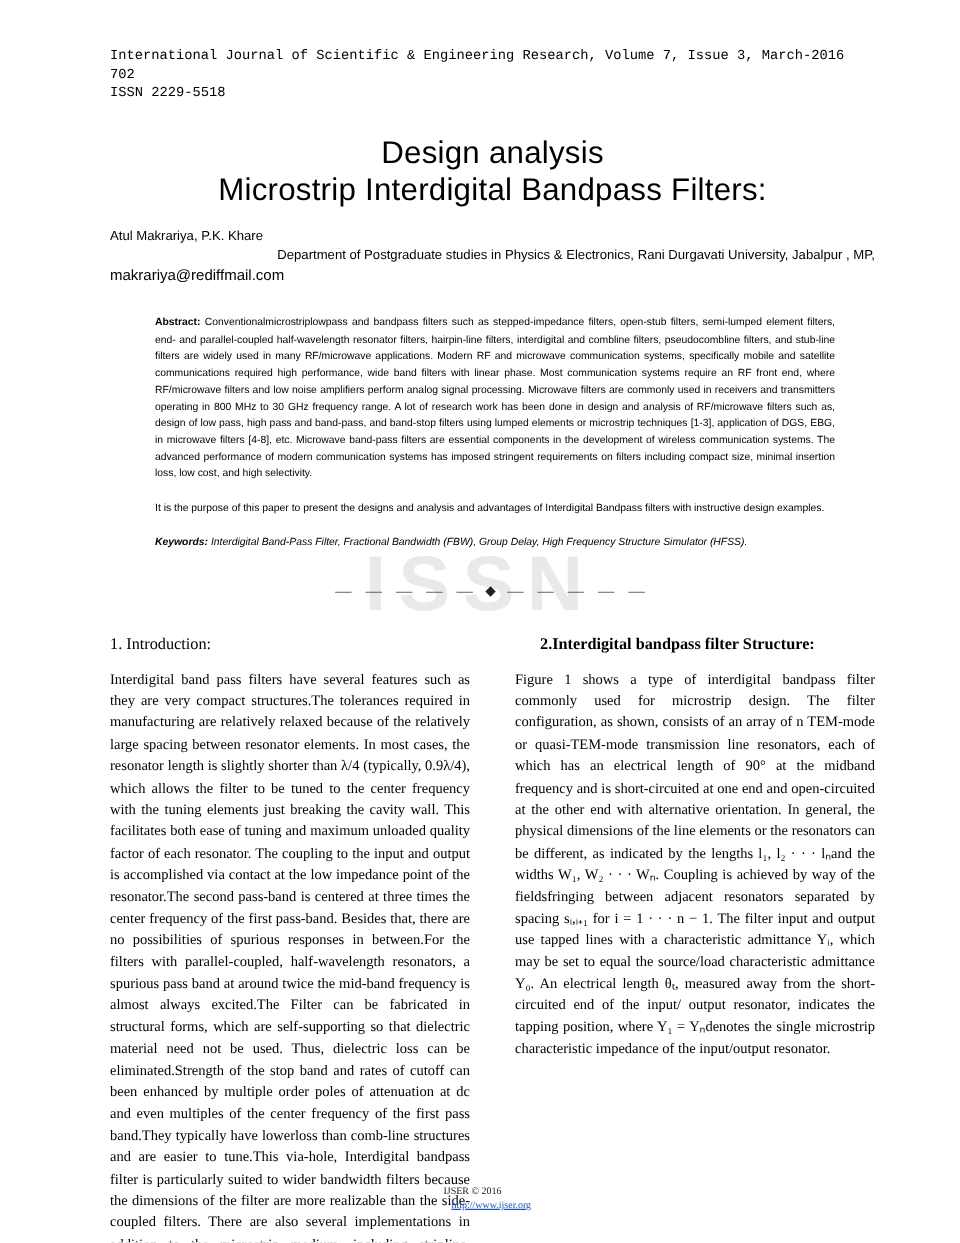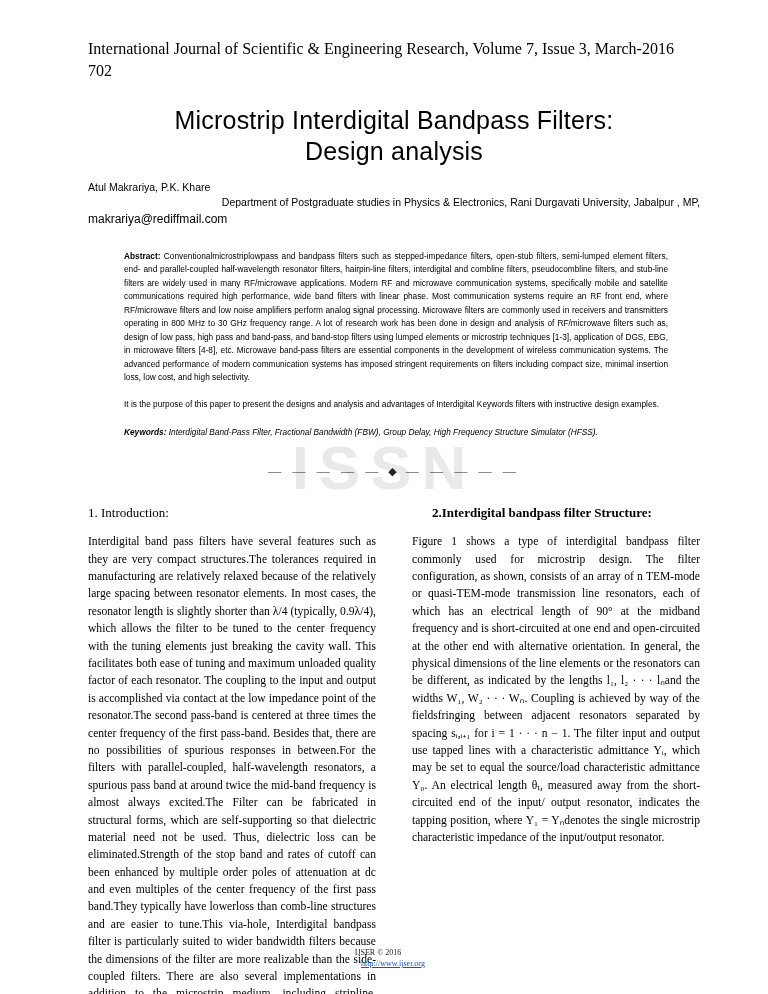--- a/index.html
+++ b/index.html
@@ -30,22 +30,22 @@
     color: #e9e9e9;
     z-index: 0;
     user-select: none;
   }
   .content {
     position: relative;
     z-index: 1;
     padding: 38px 68px 0 88px;
   }
   .journal-line {
-    font-family: Liberation Serif, serif;
-    font-size: 16px;
+    font-family: Liberation Mono, monospace;
+    font-size: 11px;
     line-height: 1.35;
   }
   .journal-line div {
     white-space: nowrap;
   }
   .title {
     margin-top: 24px;
     text-align: center;
     font-family: "Liberation Sans", sans-serif;
     font-size: 25px;
@@ -160,36 +160,37 @@
 
 <div class="page">
 
   <div class="watermark">ISSN</div>
 
   <div class="content">
 
     <div class="journal-line">
       <div>International Journal of Scientific &amp; Engineering Research, Volume 7, Issue 3, March-2016</div>
       <div>702</div>
+      <div>ISSN 2229-5518</div>
     </div>
 
     <div class="title">
+      <div>Design analysis</div>
       <div>Microstrip Interdigital Bandpass Filters:</div>
-      <div>Design analysis</div>
     </div>
 
     <div class="authors">Atul Makrariya, P.K. Khare</div>
     <div class="affiliation">Department of Postgraduate studies in Physics &amp; Electronics, Rani Durgavati University, Jabalpur , MP,</div>
     <div class="email">makrariya@rediffmail.com</div>
 
     <div class="abstract-block">
       <div>
         <b>Abstract:</b><span> Conventionalmicrostriplowpass and bandpass filters such as stepped-impedance filters, open-stub filters, semi-lumped element filters, end- and parallel-coupled half-wavelength resonator filters, hairpin-line filters, interdigital and combline filters, pseudocombline filters, and stub-line filters are widely used in many RF/microwave applications. Modern RF and microwave communication systems, specifically mobile and satellite communications required high performance, wide band filters with linear phase. Most communication systems require an RF front end, where RF/microwave filters and low noise amplifiers perform analog signal processing. Microwave filters are commonly used in receivers and transmitters operating in 800 MHz to 30 GHz frequency range. A lot of research work has been done in design and analysis of RF/microwave filters such as, design of low pass, high pass and band-pass, and band-stop filters using lumped elements or microstrip techniques [1-3], application of DGS, EBG, in microwave filters [4-8], etc. Microwave band-pass filters are essential components in the development of wireless communication systems. The advanced performance of modern communication systems has imposed stringent requirements on filters including compact size, minimal insertion loss, low cost, and high selectivity.</span>
       </div>
-      <div class="abstract-para2">It is the purpose of this paper to present the designs and analysis and advantages of Interdigital Keywords filters with instructive design examples.</div>
+      <div class="abstract-para2">It is the purpose of this paper to present the designs and analysis and advantages of Interdigital Bandpass filters with instructive design examples.</div>
       <div class="keywords">
         <b>Keywords:</b><span> Interdigital Band-Pass Filter, Fractional Bandwidth (FBW), Group Delay, High Frequency Structure Simulator (HFSS).</span>
       </div>
     </div>
 
     <div class="divider">
       <span class="dash-run">—&nbsp;—&nbsp;—&nbsp;—&nbsp;—</span>
       <span class="diamond">◆</span>
       <span class="dash-run">—&nbsp;—&nbsp;—&nbsp;—&nbsp;—</span>
     </div>

